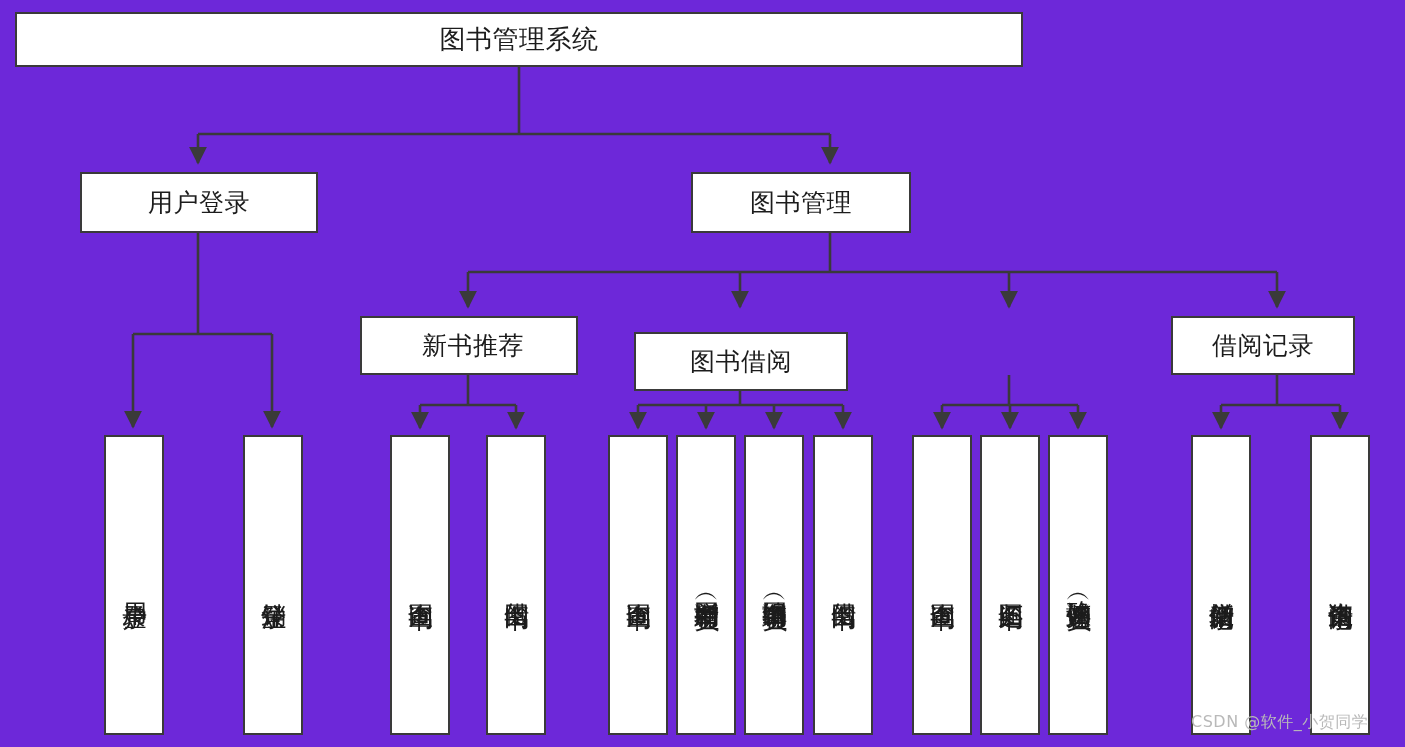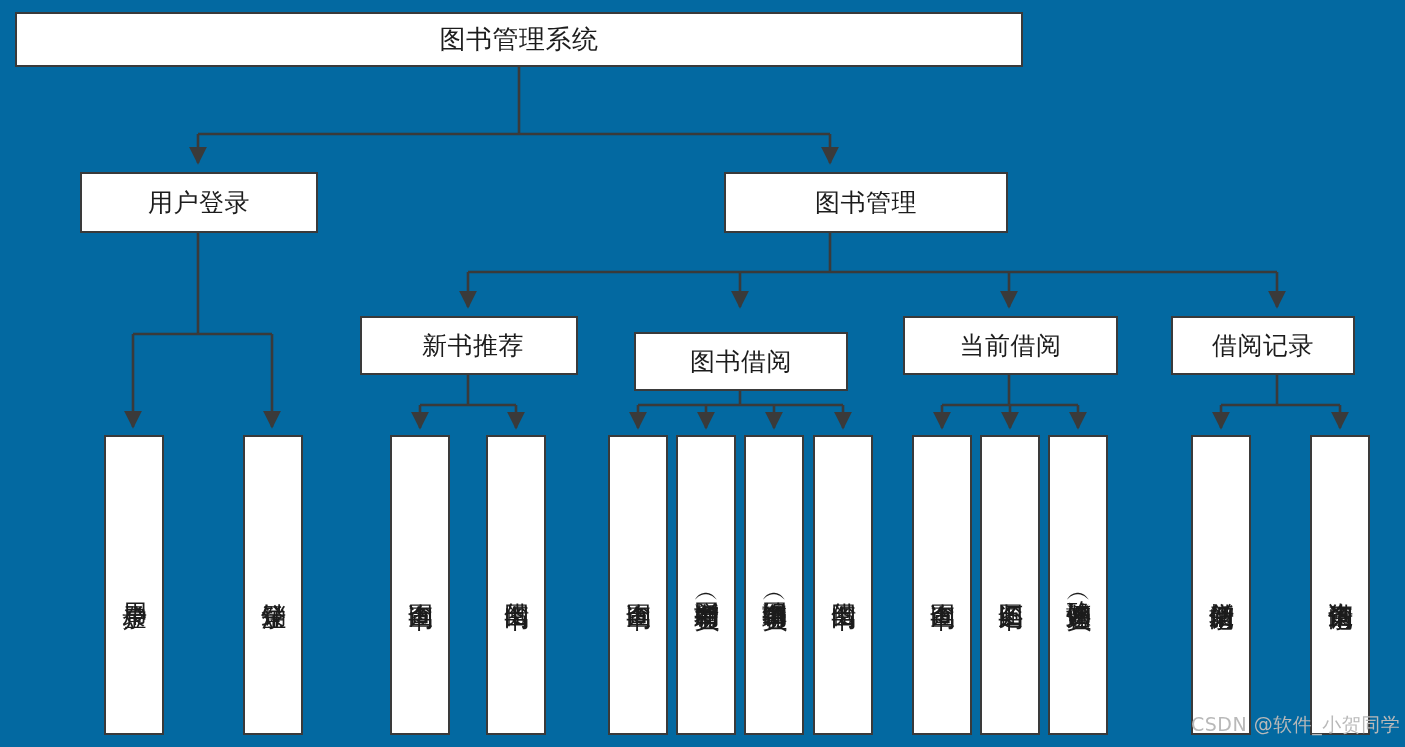--- a/index.html
+++ b/index.html
@@ -8,21 +8,21 @@
     padding: 0;
     background: #ffffff;
   }
   body {
     font-family: "DejaVu Sans", "Liberation Sans", sans-serif;
   }
   #canvas {
     position: relative;
     width: 1405px;
     height: 747px;
-    background: #0369a1;
+    background: #6d28d9;
     overflow: hidden;
     text-align: center;
   }
   svg.wires {
     position: absolute;
     left: 0;
     top: 0;
     width: 1405px;
     height: 747px;
     pointer-events: none;
@@ -57,21 +57,21 @@
     text-orientation: upright;
     display: block;
   }
   .node.root {
     font-size: 26px;
   }
   .watermark {
     position: absolute;
     left: 1191px;
     top: 712px;
-    font-size: 19px;
+    font-size: 16px;
     color: #b9b9b9;
     white-space: nowrap;
     letter-spacing: 0.5px;
   }
 </style>
 </head>
 <body>
 
 <div id="canvas">
 
@@ -125,32 +125,29 @@
     </g>
   </svg>
 
   <div class="node horiz root" style="left:15px; top:12px; width:1008px; height:55px;">
     <span>图书管理系统</span>
   </div>
 
   <div class="node horiz" style="left:80px; top:172px; width:238px; height:61px;">
     <span>用户登录</span>
   </div>
-  <div class="node horiz" style="left:724px; top:172px; width:284px; height:61px;">
+  <div class="node horiz" style="left:691px; top:172px; width:220px; height:61px;">
     <span>图书管理</span>
   </div>
 
   <div class="node horiz" style="left:360px; top:316px; width:218px; height:59px;padding-left:8px;">
     <span>新书推荐</span>
   </div>
   <div class="node horiz" style="left:634px; top:332px; width:214px; height:59px;">
     <span>图书借阅</span>
-  </div>
-  <div class="node horiz" style="left:903px; top:316px; width:215px; height:59px;">
-    <span>当前借阅</span>
   </div>
   <div class="node horiz" style="left:1171px; top:316px; width:184px; height:59px;">
     <span>借阅记录</span>
   </div>
 
   <div class="node vert" style="left:104px; top:435px; width:60px; height:300px;">
     <span class="vlabel">用户登录</span>
   </div>
   <div class="node vert" style="left:243px; top:435px; width:60px; height:300px;">
     <span class="vlabel">注销登录</span>

